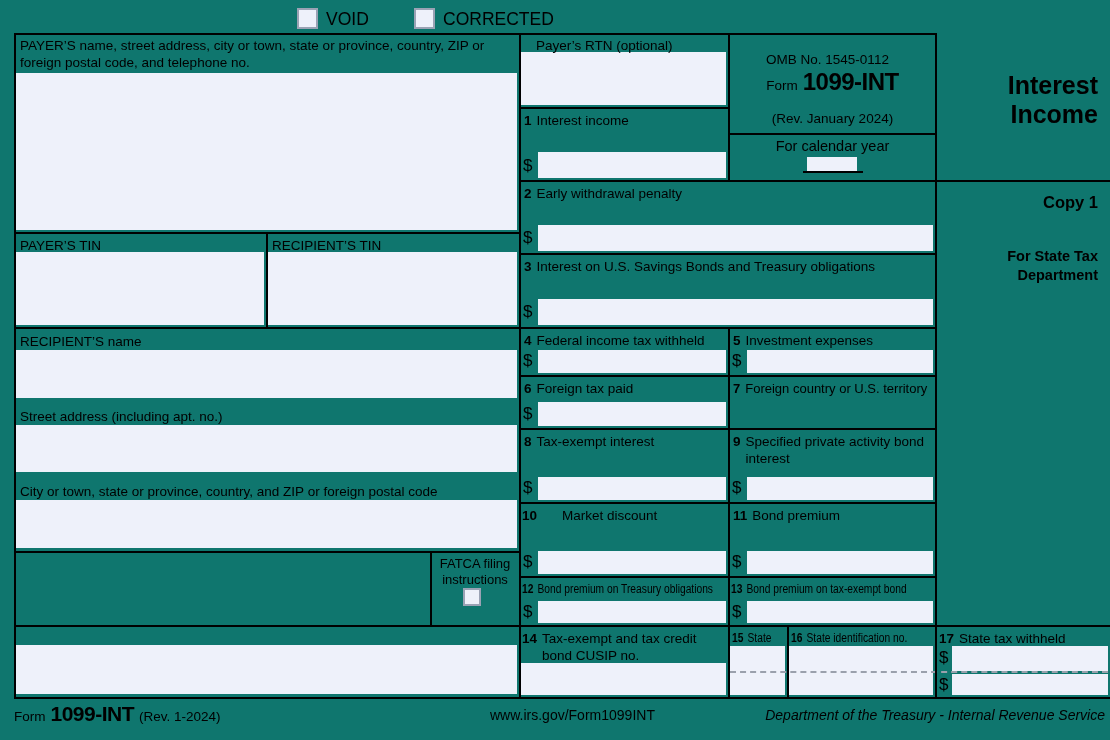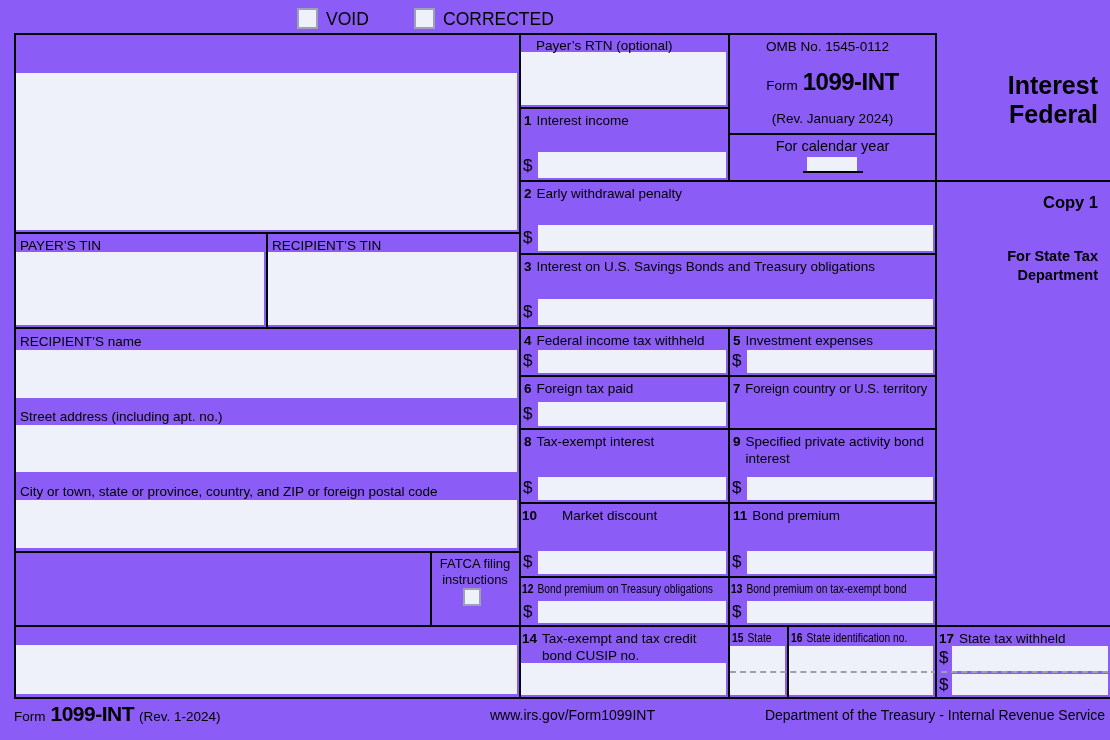--- a/index.html
+++ b/index.html
@@ -1,17 +1,17 @@
 <!DOCTYPE html>
 <html><head>
 <meta charset="utf-8">
 <style>
   html,body { margin:0; padding:0; background:#fff; }
   .form {
-    position:relative; width:1110px; height:740px; background:#8b5cf6;
+    position:relative; width:1110px; height:740px; background:#0f766e;
     font-family:"Liberation Sans", sans-serif; color:#000; overflow:hidden;
   }
   .hl, .vl { position:absolute; background:#000; }
   .hl { height:2px; }
   .vl { width:2px; }
   .fill { position:absolute; background:#eef1fa; }
   .lbl { position:absolute; font-size:13.5px; line-height:1.24; }
   .numlbl { position:absolute; display:flex; gap:5px; font-size:13.5px; line-height:1.24; }
   .numlbl .n { font-weight:bold; }
   .cond { white-space:nowrap; transform:scaleX(0.82); transform-origin:0 0; font-size:12.5px; }
@@ -79,20 +79,21 @@
 
   <div class="vl" style="left:14px;top:33px;height:664px;"></div>
   <div class="vl" style="left:519px;top:33px;height:664px;"></div>
   <div class="vl" style="left:935px;top:33px;height:664px;"></div>
   <div class="vl" style="left:266px;top:232px;height:95px;"></div>
   <div class="vl" style="left:430px;top:551px;height:74px;"></div>
   <div class="vl" style="left:728px;top:33px;height:147px;"></div>
   <div class="vl" style="left:728px;top:327px;height:370px;"></div>
   <div class="vl" style="left:787px;top:625px;height:72px;"></div>
 
+  <div class="lbl" style="left:20px;top:38px;width:492px;">PAYER’S name, street address, city or town, state or province, country, ZIP or foreign postal code, and telephone no.</div>
   <div class="lbl" style="left:20px;top:238px;">PAYER’S TIN</div>
   <div class="lbl" style="left:272px;top:238px;">RECIPIENT’S TIN</div>
   <div class="lbl" style="left:20px;top:334px;text-align:center;">RECIPIENT’S name</div>
   <div class="lbl" style="left:20px;top:409px;">Street address (including apt. no.)</div>
   <div class="lbl" style="left:20px;top:484px;">City or town, state or province, country, and ZIP or foreign postal code</div>
   <div class="lbl ctr" style="left:433px;top:556px;width:84px;font-size:13px;">FATCA filing instructions</div>
   <div class="cb" style="left:463px;top:588px;width:18px;height:18px;"></div>
 
   <div class="lbl" style="left:536px;top:38px;">Payer’s RTN (optional)</div>
 
@@ -188,39 +189,39 @@
     <span>State identification no.</span>
   </div>
 
   <div class="numlbl" style="left:939px;top:631px;">
     <span class="n">17</span>
     <span>State tax withheld</span>
   </div>
   <div class="dollar" style="left:939px;top:649px;">$</div>
   <div class="dollar" style="left:939px;top:676px;">$</div>
 
-  <div class="lbl ctr" style="left:730px;top:39px;width:195px;">OMB No. 1545-0112</div>
+  <div class="lbl ctr" style="left:730px;top:52px;width:195px;">OMB No. 1545-0112</div>
   <div class="formline" style="left:730px;top:68px;width:205px;justify-content:center;">
     <span style="font-size:13.5px;">Form</span>
     <span style="font-size:24px;font-weight:bold;letter-spacing:-0.5px;">1099-INT</span>
   </div>
   <div class="lbl ctr" style="left:730px;top:111px;width:205px;">(Rev. January 2024)</div>
   <div class="lbl ctr" style="left:730px;top:138px;width:205px;font-size:14.5px;">For calendar year</div>
 
   <div class="big-title" style="top:71px;font-size:25px;line-height:1.15;">
     <div>Interest</div>
-    <div>Federal</div>
+    <div>Income</div>
   </div>
   <div class="big-title" style="top:193px;font-size:16.5px;">Copy 1</div>
   <div class="big-title" style="top:247px;font-size:14.5px;line-height:1.3;">
     <div>For State Tax</div>
     <div>Department</div>
   </div>
 
   <div class="formline" style="left:14px;top:702px;">
     <span style="font-size:13.5px;">Form</span>
     <span style="font-size:21px;font-weight:bold;letter-spacing:-0.5px;">1099-INT</span>
     <span style="font-size:13.5px;">(Rev. 1-2024)</span>
   </div>
   <div class="lbl" style="left:490px;top:707px;font-size:14px;">www.irs.gov/Form1099INT</div>
-  <div class="lbl rt" style="right:5px;top:707px;font-size:14px;position:absolute;">Department of the Treasury - Internal Revenue Service</div>
+  <div class="lbl rt" style="right:5px;top:707px;font-size:14px;position:absolute;font-style:italic;">Department of the Treasury - Internal Revenue Service</div>
 
 </div>
 
 </body></html>

